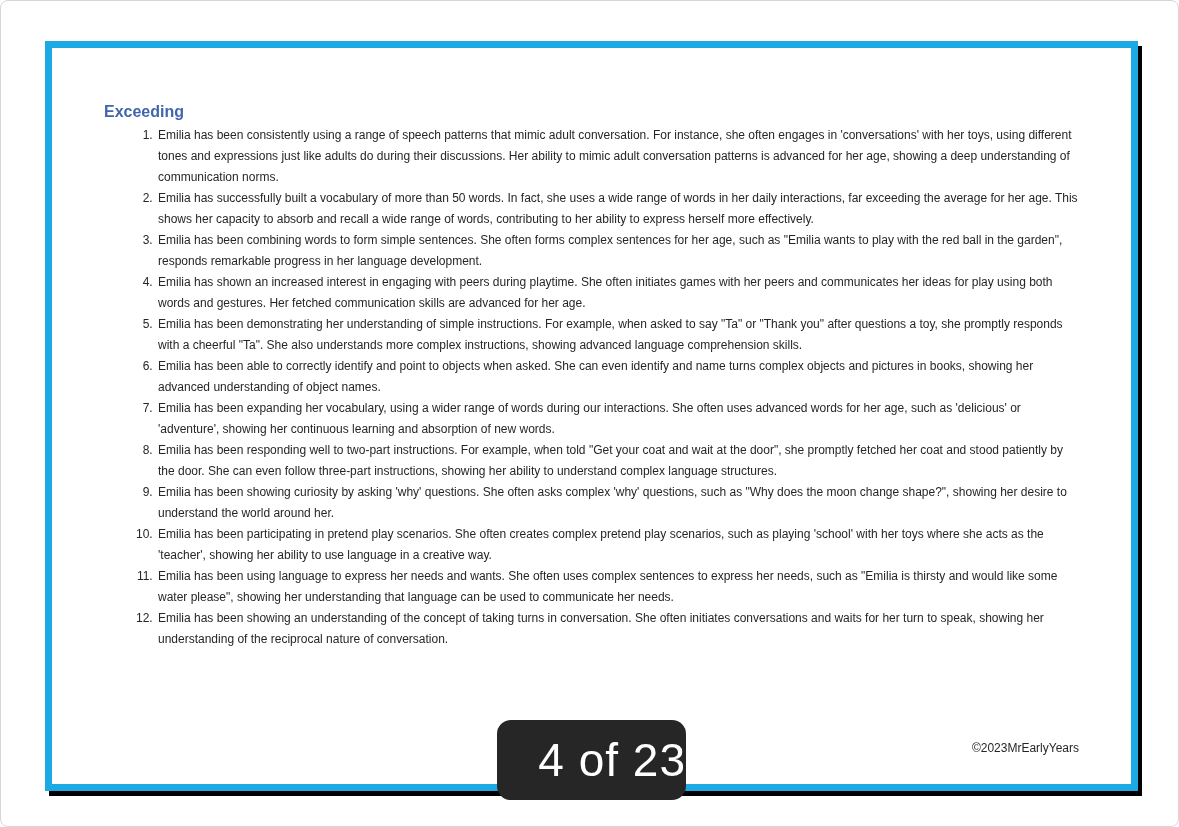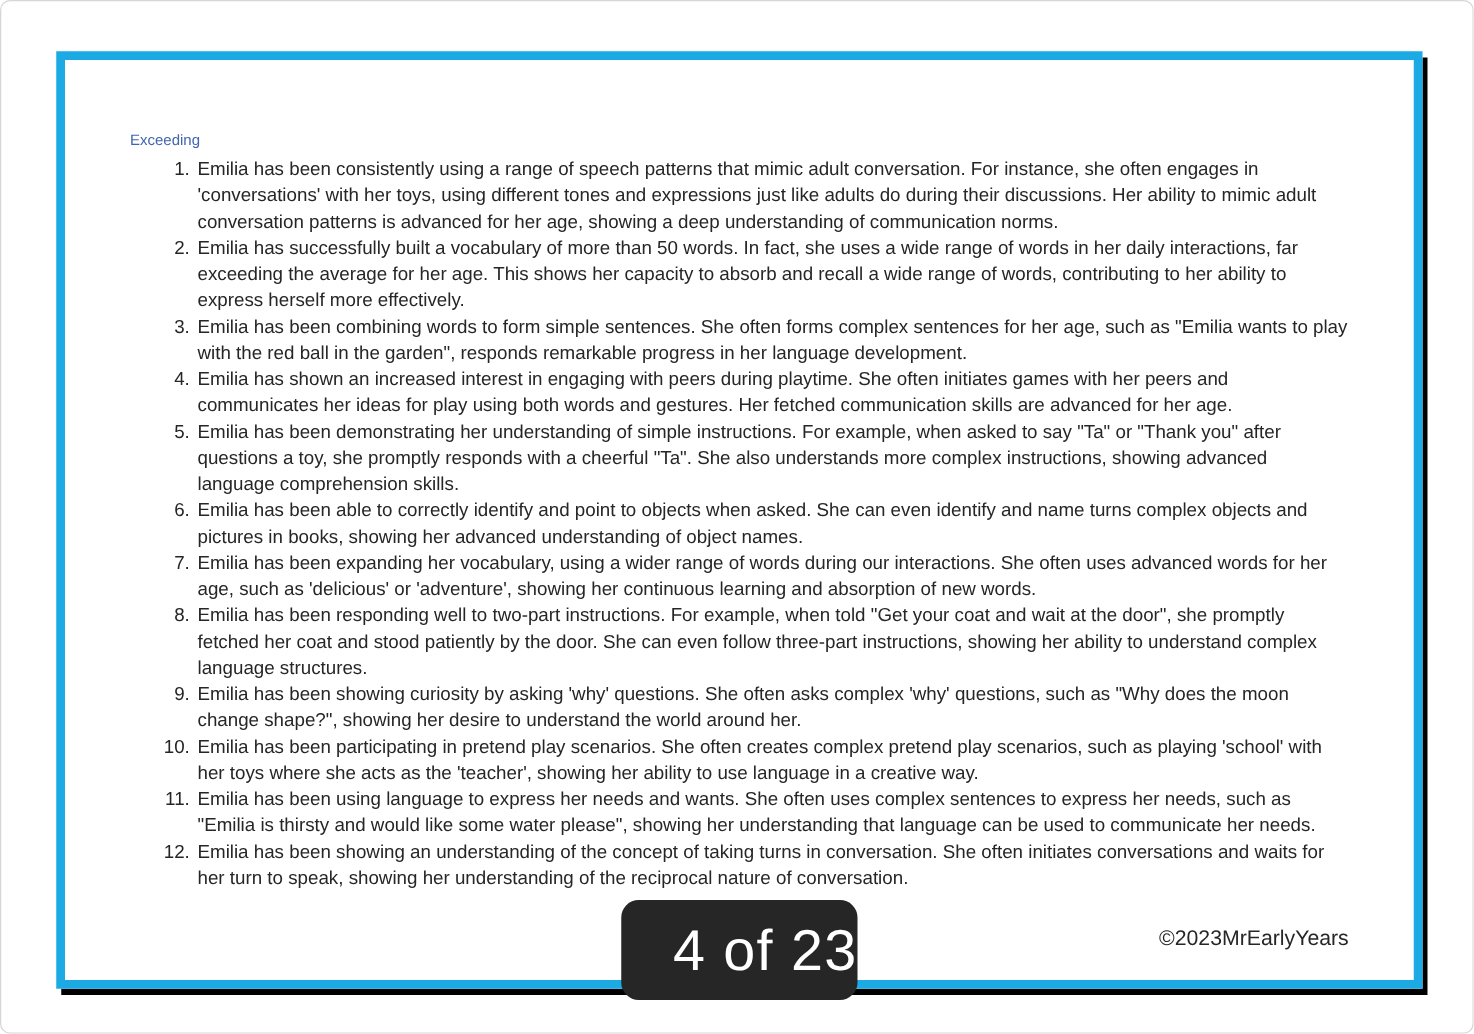--- a/index.html
+++ b/index.html
@@ -25,30 +25,30 @@
     height: 736px;
     border: 7px solid #1baae4;
     background: #ffffff;
     box-shadow: 4px 5px 0 0 #000000;
   }
   .content {
     margin: 54px 52px 0 52px;
     color: #262626;
   }
   .heading {
-    font-size: 12px;
-    font-weight: normal;
+    font-size: 16px;
+    font-weight: bold;
     color: #4165ae;
     margin: 0 0 3px 0;
     line-height: 20px;
   }
   ol.observations {
     margin: 0;
     padding: 0 0 0 52px;
-    font-size: 15px;
+    font-size: 12px;
     line-height: 21px;
     color: #262626;
   }
   ol.observations li {
     margin: 0;
     padding: 0 0 0 2px;
   }
   .badge {
     position: absolute;
     left: 496px;
@@ -65,21 +65,21 @@
   .badge span {
     color: #ffffff;
     font-size: 46px;
     line-height: 1;
     letter-spacing: 1px;
   }
   .copyright {
     position: absolute;
     top: 740px;
     right: 99px;
-    font-size: 17px;
+    font-size: 12px;
     color: #262626;
     z-index: 4;
   }
 </style>
 </head>
 <body>
 
 <div class="canvas">
 
   <div class="slide-border">

